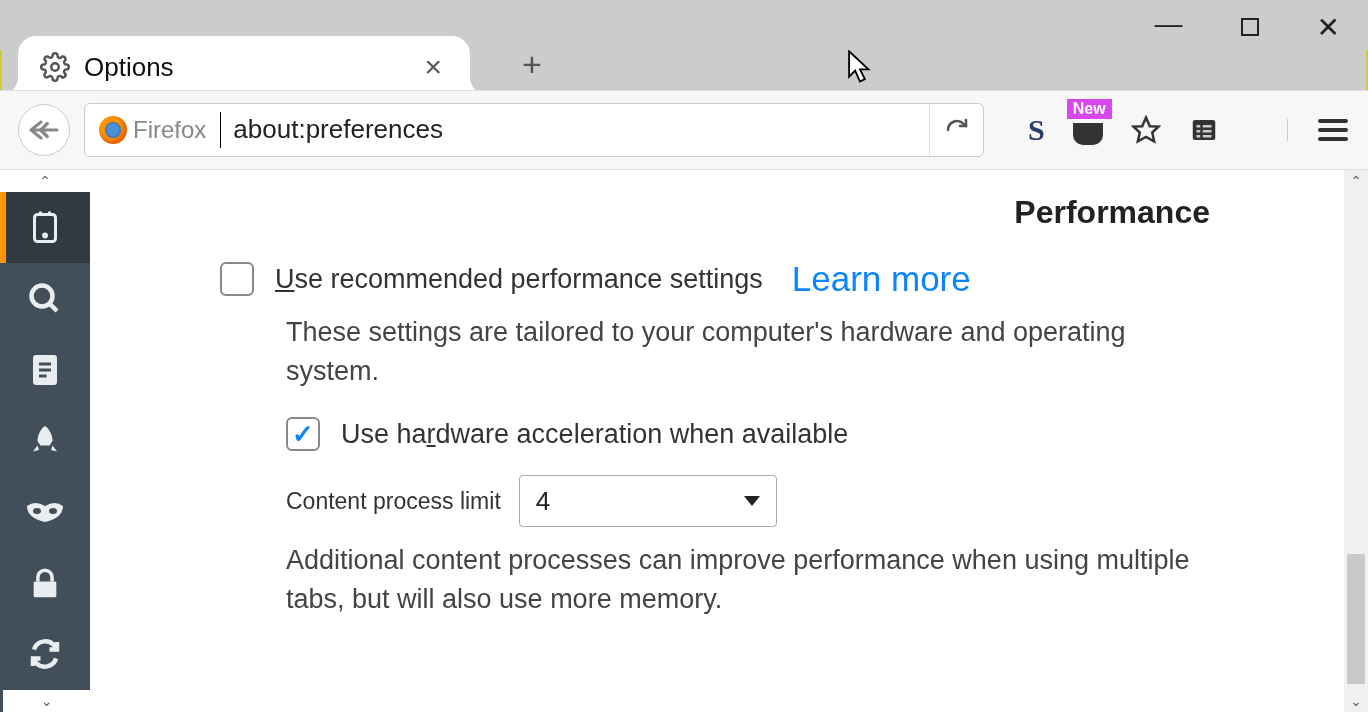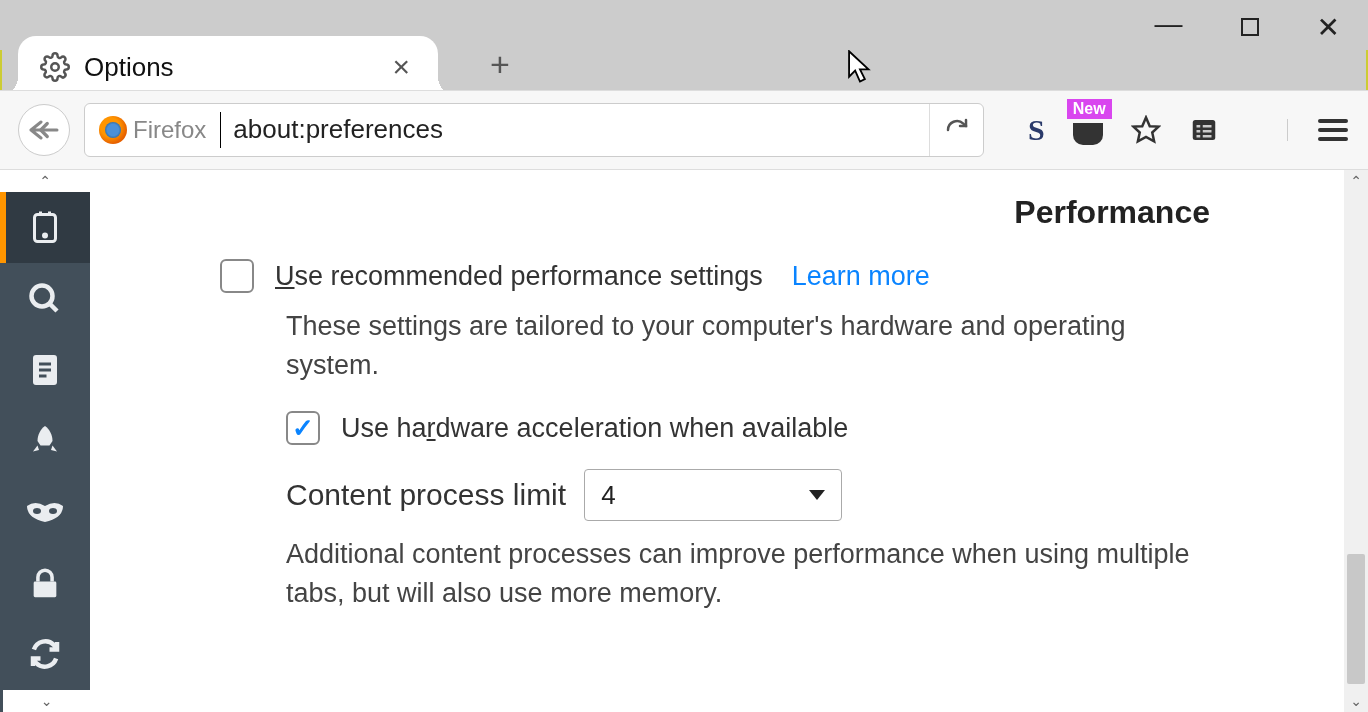--- a/index.html
+++ b/index.html
@@ -8,21 +8,21 @@
 
   
   .titlebar { position: absolute; top: 0; left: 0; right: 0; height: 50px; background: #cccccc; }
   .win-controls { position: absolute; top: 18px; right: 28px; display: flex; gap: 58px; }
   .win-controls span { font-size: 28px; line-height: 20px; color: #222; }
   .win-min { position: relative; top: -4px; }
   .win-max { width: 18px; height: 18px; border: 2px solid #222; display: inline-block; }
 
   
   .tabstrip { position: absolute; top: 28px; left: 18px; height: 70px; display: flex; align-items: flex-end; }
-  .tab { position: relative; background: #fff; height: 62px; width: 420px; border-top-left-radius: 18px; border-top-right-radius: 18px; display: flex; align-items: center; padding: 0 22px; }
+  .tab { position: relative; background: #fff; height: 62px; width: 452px; border-top-left-radius: 18px; border-top-right-radius: 18px; display: flex; align-items: center; padding: 0 22px; }
   .tab::before, .tab::after { content: ""; position: absolute; bottom: 0; width: 22px; height: 22px; background: #fff; }
   .tab::before { left: -22px; border-bottom-right-radius: 0; mask: radial-gradient(circle at 0 0, transparent 22px, #000 22px); -webkit-mask: radial-gradient(circle at 0 0, transparent 22px, #000 22px); }
   .tab::after  { right: -22px; mask: radial-gradient(circle at 100% 0, transparent 22px, #000 22px); -webkit-mask: radial-gradient(circle at 100% 0, transparent 22px, #000 22px); }
   .tab .gear { color: #555; margin-right: 14px; }
   .tab .title { font-size: 26px; color: #111; flex: 1; }
   .tab .close { font-size: 30px; color: #555; padding: 0 6px; }
   .newtab { margin-left: 44px; font-size: 34px; color: #555; padding: 0 8px 14px; }
 
   
   .navbar { position: absolute; top: 90px; left: 0; right: 0; height: 80px; background: #f7f7f7; border-top: 1px solid #ddd; border-bottom: 1px solid #ddd; display: flex; align-items: center; padding: 0 18px; gap: 14px; }
@@ -61,25 +61,25 @@
   .vscroll .up { top: 0; } .vscroll .down { bottom: 0; }
   .vscroll .thumb { position: absolute; left: 3px; right: 3px; top: 384px; height: 130px; background: #c8c8c8; border-radius: 2px; }
 
   .prefs { padding: 24px 60px 0 130px; max-width: 1180px; color: #333; }
   h1.section { font-size: 32px; font-weight: 700; color: #222; margin-bottom: 28px; text-align: right; }
   .row { display: flex; align-items: center; gap: 21px; margin-bottom: 10px; }
   .checkbox { width: 34px; height: 34px; border: 2px solid #888; border-radius: 6px; background: #fff; display: flex; align-items: center; justify-content: center; flex: 0 0 34px; }
   .checkbox.checked::after { content: "✓"; color: #0a84ff; font-size: 26px; font-weight: bold; }
   .opt-label { font-size: 27px; color: #333; }
   .opt-label .ul { text-decoration: underline; }
-  .learn-more { font-size: 27px; color: #0a84ff; margin-left: 8px; }
+  .learn-more { font-size: 35px; color: #0a84ff; margin-left: 8px; }
   .desc { font-size: 27px; color: #444; margin: 14px 0 26px 66px; line-height: 1.45; }
   .indent { margin-left: 66px; }
   .select-row { display: flex; align-items: center; gap: 18px; margin: 24px 0 14px 66px; }
-  .select-label { font-size: 30px; color: #333; }
+  .select-label { font-size: 23px; color: #333; }
   .select { width: 258px; height: 52px; border: 1px solid #aaa; border-radius: 4px; background: #fff; display: flex; align-items: center; padding: 0 16px; font-size: 26px; color: #222; position: relative; }
   .select .caret { position: absolute; right: 16px; top: 50%; transform: translateY(-50%); border-left: 8px solid transparent; border-right: 8px solid transparent; border-top: 10px solid #222; }
 
   .cursor { position: absolute; top: 50px; left: 846px; pointer-events: none; }
 
   svg { display: block; }
 </style>
 </head>
 <body>
 

